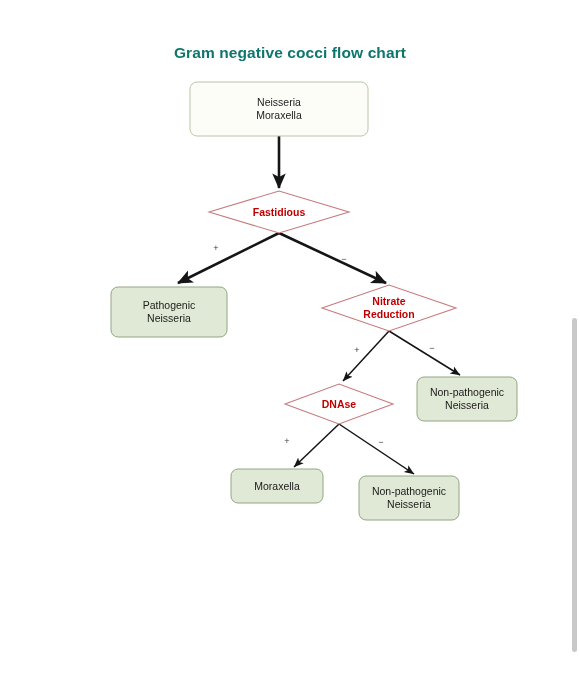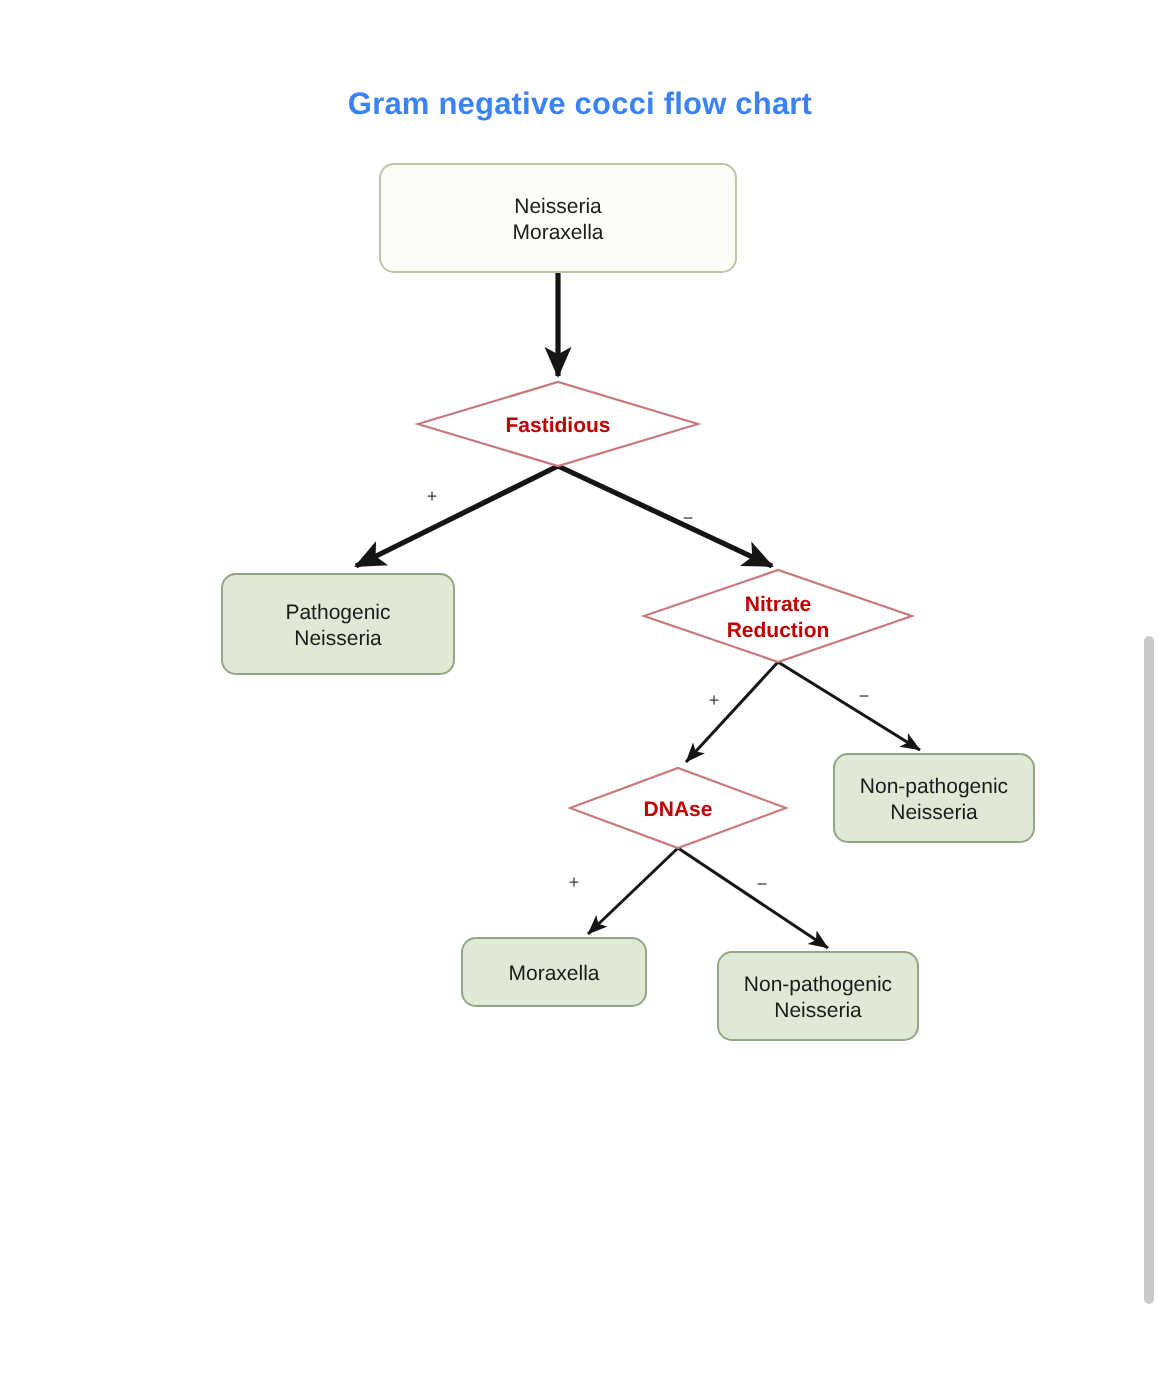--- a/index.html
+++ b/index.html
@@ -24,21 +24,21 @@
   }
   #chart-title {
     position: absolute;
     left: 0;
     top: 44px;
     width: 580px;
     text-align: center;
     font-family: "Liberation Sans", sans-serif;
     font-size: 15.5px;
     font-weight: bold;
-    color: #3b82f6;
+    color: #0f766e;
     letter-spacing: 0.1px;
   }
   svg#flow-svg {
     position: absolute;
     left: 0;
     top: 0;
     width: 580px;
     height: 700px;
     display: block;
   }

